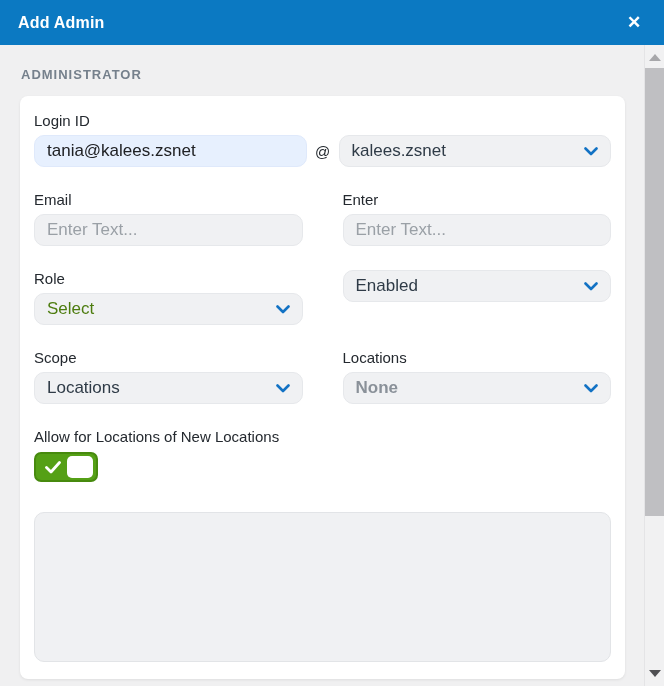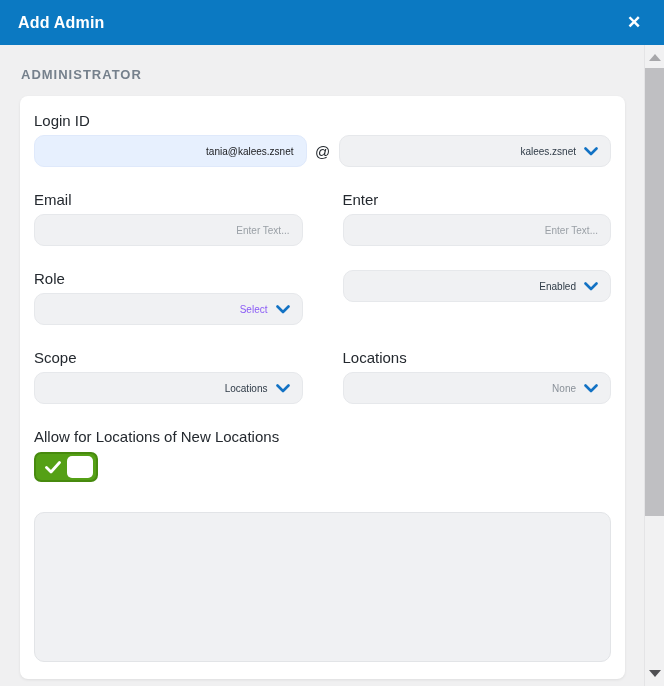--- a/index.html
+++ b/index.html
@@ -45,33 +45,33 @@
   .login-grid { display: grid; grid-template-columns: 1fr 32px 1fr; align-items: center; }
 
   .field-label {
     display: block; color: #24292f; font-size: 15px; margin-bottom: 6px;
   }
   .at-sep { text-align: center; color: #24292f; font-size: 15px; align-self: center; }
 
   input.text-input, .select-box, textarea.comments-box {
     width: 100%; height: 32px; border-radius: 10px;
     background: #f0f1f3; border: 1px solid #e6e8eb;
-    font-family: "Liberation Sans", sans-serif; font-size: 10px;
-    color: #2f3b47; padding: 0 12px; outline: none; text-align: right;
+    font-family: "Liberation Sans", sans-serif; font-size: 17px;
+    color: #2f3b47; padding: 0 12px; outline: none;
   }
   input.text-input::placeholder { color: #9aa0a6; }
   input.login-filled { background: #e7f0fe; border-color: #dfe9fb; color: #202124; }
 
   .select-box {
     display: flex; align-items: center; justify-content: space-between;
     cursor: pointer; user-select: none;
   }
   .select-box .select-value { flex: 1; overflow: hidden; white-space: nowrap; }
-  .select-box.value-blue .select-value { color: #8b5cf6; margin-left: 20px; }
-  .select-box.value-muted .select-value { color: #8a9199; }
+  .select-box.value-blue .select-value { color: #4d7c0f; }
+  .select-box.value-muted .select-value { color: #8a9199; font-weight: bold; }
   .chevron { display: flex; align-items: center; margin-left: 8px; }
 
   
   .toggle-row { margin-bottom: 30px; }
   .toggle {
     width: 64px; height: 30px; background: #55a016; border: 2px solid #478a0e;
     border-radius: 7px; display: flex; align-items: center; cursor: pointer;
     position: relative; margin-top: 7px;
   }
   .toggle-check {

